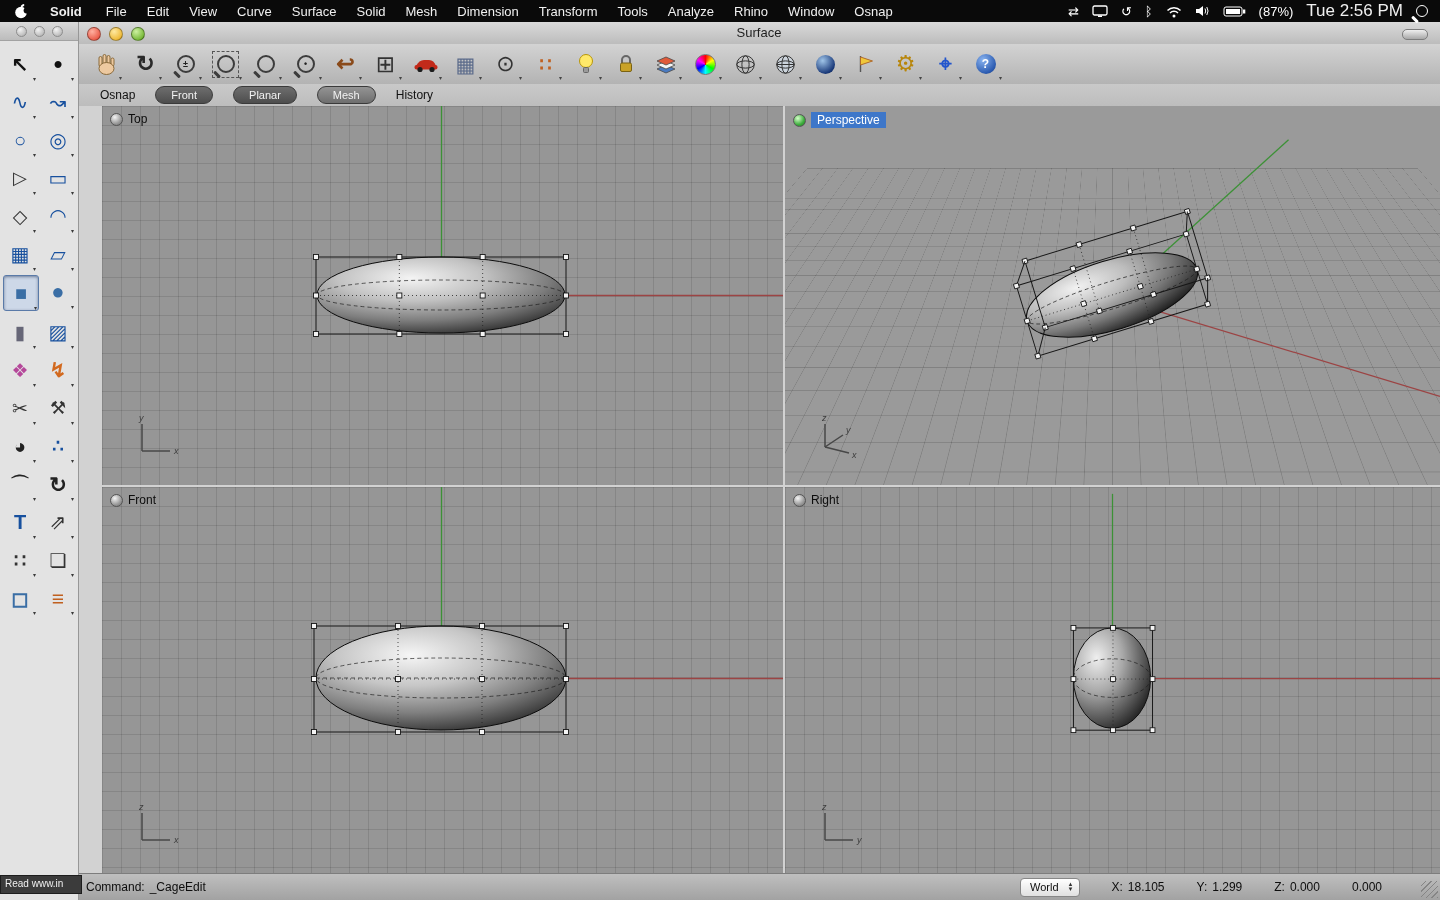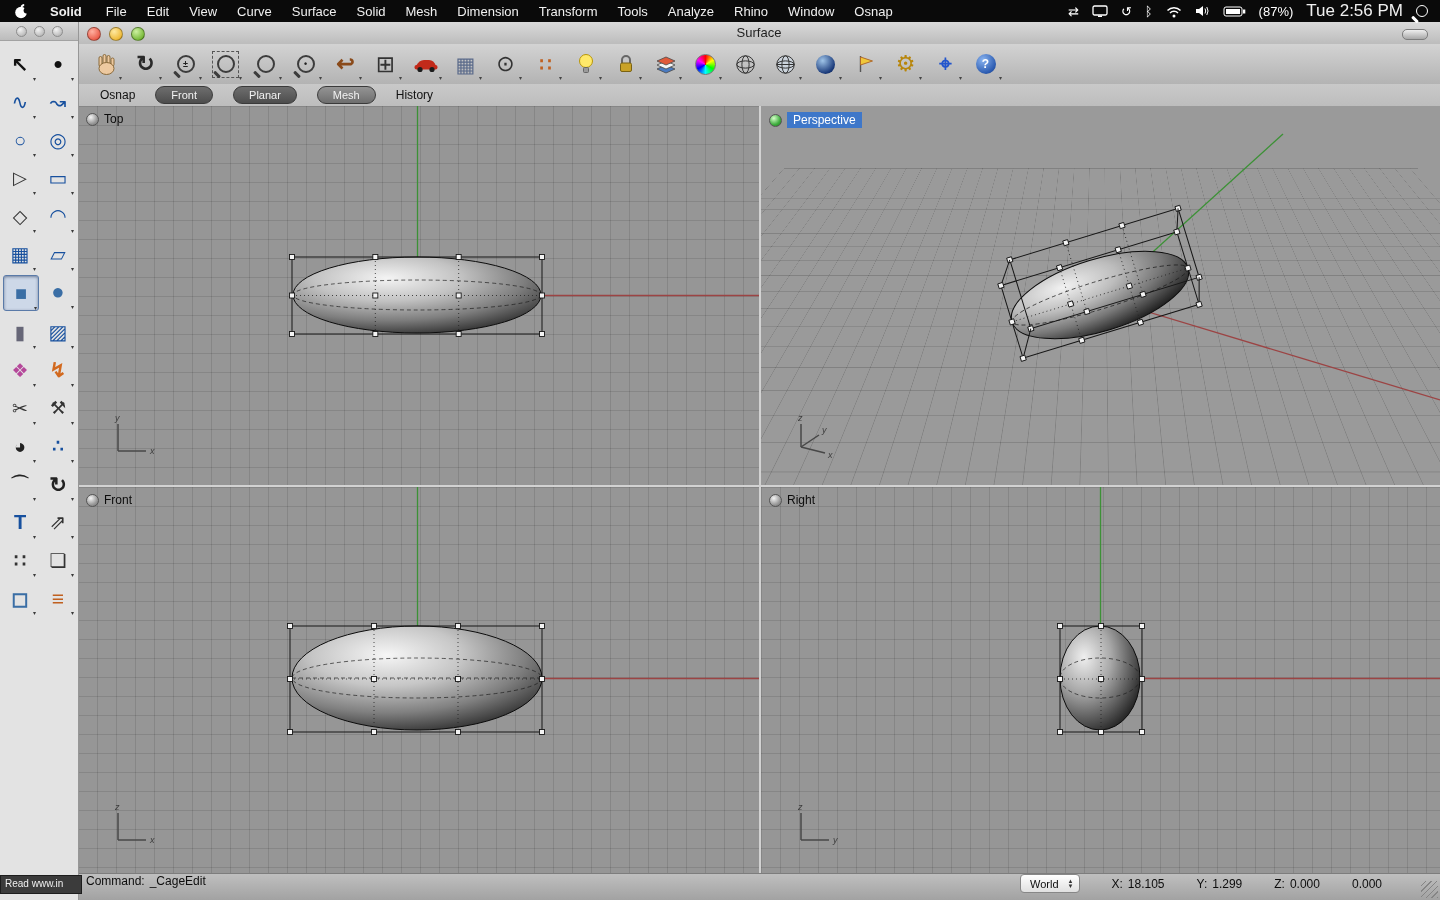--- a/index.html
+++ b/index.html
@@ -69,21 +69,21 @@
   
   .snapbar{position:absolute;top:62px;left:0;right:0;height:22px;
            background:linear-gradient(#c9c9c9,#bdbdbd);border-bottom:1px solid #8f8f8f;
            display:flex;align-items:center;gap:20px;padding-left:22px;font-size:12px;color:#111;}
   .pill{background:linear-gradient(#6e6e6e,#4d4d4d);color:#f2f2f2;border-radius:9px;
         padding:2px 15px;font-size:11px;border:1px solid #3a3a3a;}
   .pill.active{background:linear-gradient(#949494,#6e6e6e);}
 
   
   .viewports{position:absolute;left:0;top:84px;right:0;bottom:26px;display:grid;
-             grid-template-columns:681px 1fr;grid-template-rows:379px 1fr;gap:2px;background:#d2d2d2;}
+             grid-template-columns:681px 1fr;grid-template-rows:379px 1fr;gap:2px;background:#d2d2d2;padding-left:24px;}
   .vp{position:relative;overflow:hidden;background-color:#969696;
       background-image:linear-gradient(rgba(0,0,0,.11) 1px,transparent 1px),
                        linear-gradient(90deg,rgba(0,0,0,.11) 1px,transparent 1px);
       background-size:19px 19px;}
   .vp.persp{background-image:none;background-color:#9a9a9a;}
   .pwrap{position:absolute;inset:0;overflow:hidden;perspective:500px;perspective-origin:50% 10%;}
   .pgrid{position:absolute;left:-60%;top:-70%;width:220%;height:240%;
          background-image:linear-gradient(rgba(0,0,0,.16) 1px,transparent 1px),
                           linear-gradient(90deg,rgba(0,0,0,.16) 1px,transparent 1px);
          background-size:36px 36px;transform:rotateX(56deg);transform-origin:50% 90%;}
@@ -99,21 +99,21 @@
         background:radial-gradient(circle at 35% 30%,#f4f4f4,#9a9a9a 60%,#6c6c6c);}
   .vdot.on{background:radial-gradient(circle at 35% 30%,#d6ffca,#3fae3f 60%,#1d7a1d);}
   .vlabel.active{background:#3e77c9;color:#fff;padding:1px 6px;}
   .axicon{position:absolute;left:28px;bottom:26px;}
   .axl{stroke:#474747;stroke-width:1.5;}
   .axt{fill:#3c3c3c;font-size:9px;font-style:italic;font-family:"Liberation Sans",sans-serif;}
 
   
   .commandbar{position:absolute;left:0;bottom:0;right:0;height:26px;
               background:linear-gradient(#bfbfbf,#a2a2a2);border-top:1px solid #7d7d7d;
-              display:flex;align-items:flex-start;font-size:12px;color:#0d0d0d;padding-left:8px;}
+              display:flex;align-items:center;font-size:12px;color:#0d0d0d;padding-left:8px;}
   .prompt{display:flex;gap:5px;}
   .cmd-right{margin-left:auto;display:flex;align-items:center;gap:32px;margin-right:58px;}
   .cplane{display:flex;align-items:center;background:linear-gradient(#fff,#e0e0e0);
           border:1px solid #878787;border-radius:4px;height:17px;padding:0 3px 0 9px;font-size:11px;gap:7px;}
   .stepper{display:flex;flex-direction:column;font-size:6px;line-height:5px;color:#333;padding:0 2px;}
   .coord{display:flex;gap:5px;}
   .grip{position:absolute;right:2px;bottom:2px;width:17px;height:17px;
         background:repeating-linear-gradient(135deg,transparent 0 3px,#858585 3px 4px);}
 
   

